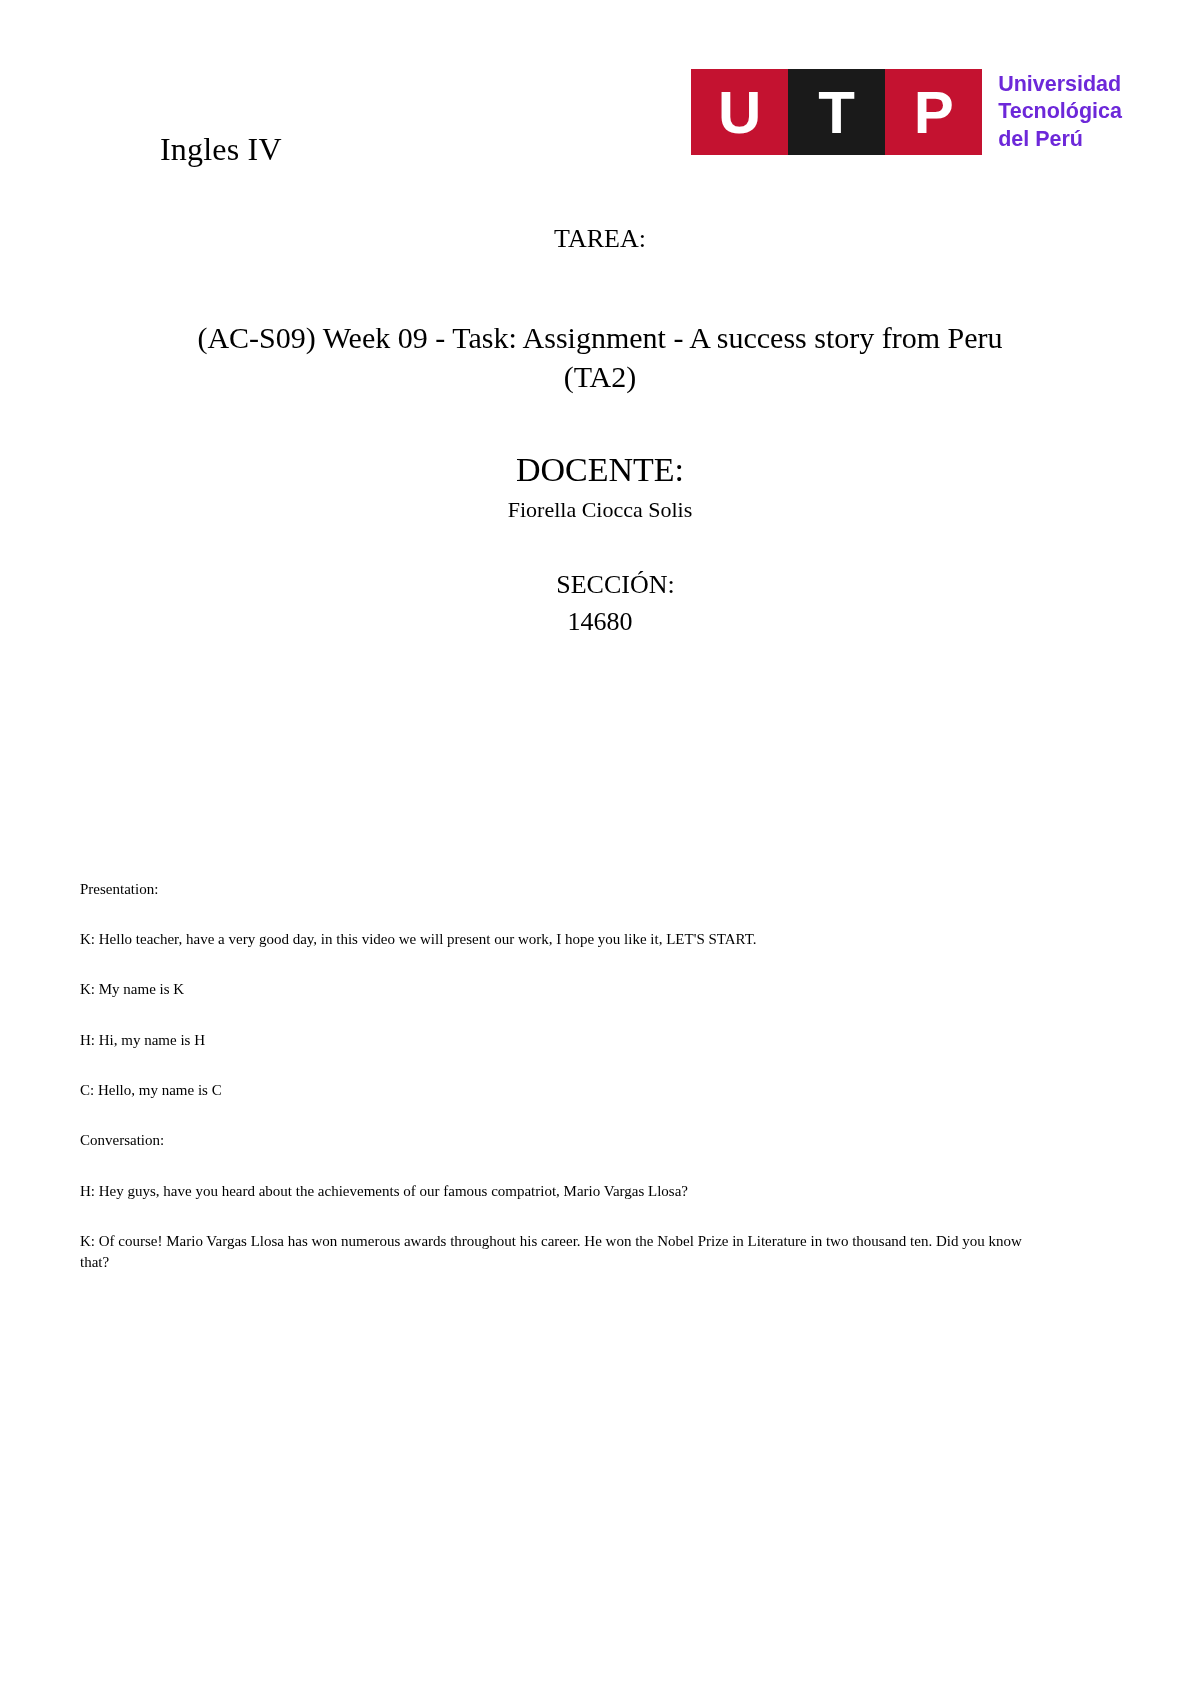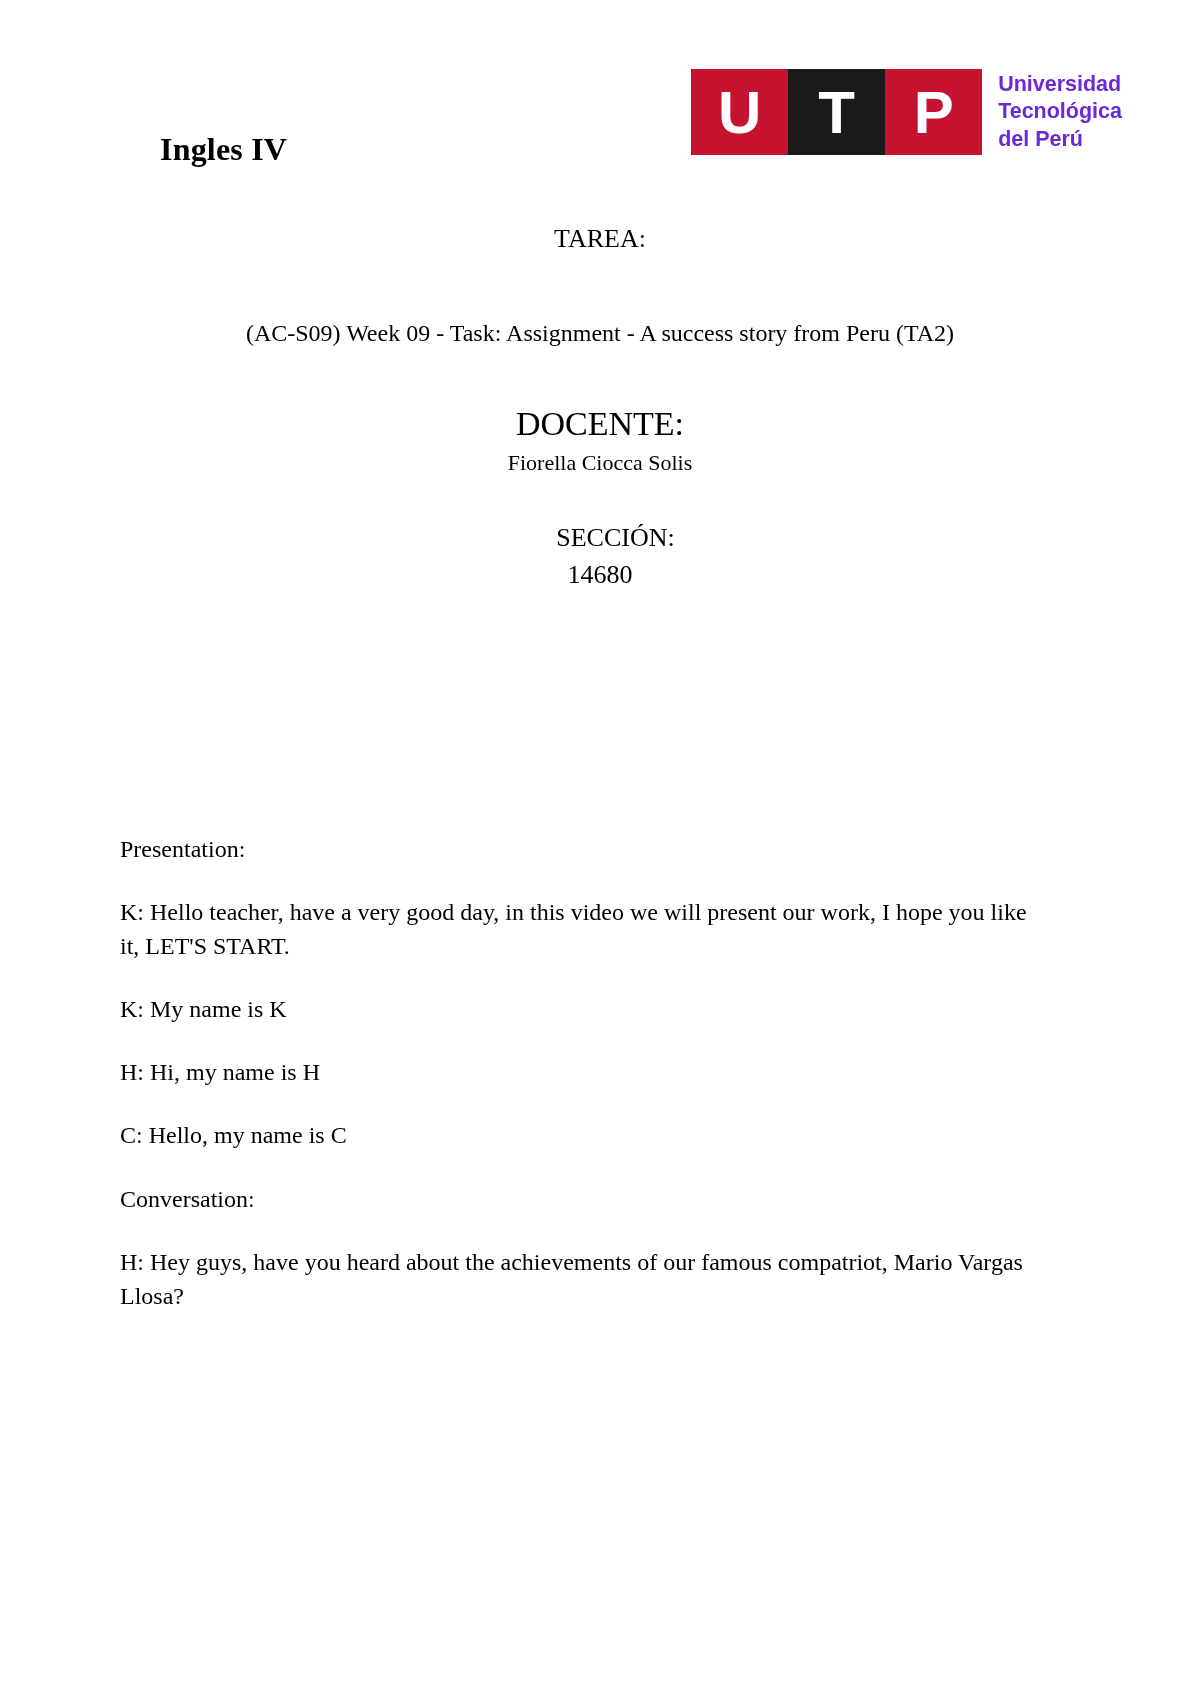--- a/index.html
+++ b/index.html
@@ -27,21 +27,21 @@
   
   .header {
     position: relative;
     height: 180px;
   }
   .doc-title {
     position: absolute;
     left: 160px;
     top: 133px;
     font-family: "Liberation Serif", serif;
-    font-weight: bold;
+    font-weight: normal;
     font-size: 32px;
     letter-spacing: 0.2px;
     line-height: 1;
   }
 
   
   .logo {
     position: absolute;
     right: 78px;
     top: 69px;
@@ -82,21 +82,21 @@
     text-align: center;
     font-size: 26px;
     line-height: 1.32;
   }
   .cover .tarea {
     margin-top: 42px;
     font-size: 26px;
   }
   .cover .assignment {
     margin-top: 62px;
-    font-size: 24px;
+    font-size: 30px;
     padding: 0 170px;
     line-height: 1.3;
   }
   .cover .docente-label {
     margin-top: 52px;
     font-size: 34px;
   }
   .cover .docente-name {
     margin-top: 2px;
     font-size: 22px;
@@ -112,22 +112,22 @@
   }
   .cover .integrantes {
     margin-top: 46px;
     font-size: 26px;
     font-weight: bold;
   }
 
   
   .body-text {
     margin-top: 240px;
-    padding: 0 158px 0 120px;
-    font-size: 24px;
+    padding: 0 158px 0 80px;
+    font-size: 15px;
     line-height: 1.42;
   }
   .body-text p {
     margin: 0 0 29px 0;
   }
   .body-text p:last-child { margin-bottom: 0; }
 </style>
 </head>
 <body>
 
@@ -160,15 +160,16 @@
   </div>
 
   <div class="body-text">
     <p>Presentation:</p>
     <p>K: Hello teacher, have a very good day, in this video we will present our work, I hope you like it, LET'S START.</p>
     <p>K: My name is K</p>
     <p>H: Hi, my name is H</p>
     <p>C: Hello, my name is C</p>
     <p>Conversation:</p>
     <p>H: Hey guys, have you heard about the achievements of our famous compatriot, Mario Vargas Llosa?</p>
+    <p>K: Of course! Mario Vargas Llosa has won numerous awards throughout his career. He won the Nobel Prize in Literature in two thousand ten. Did you know that?</p>
   </div>
 
 </div>
 
 </body></html>

